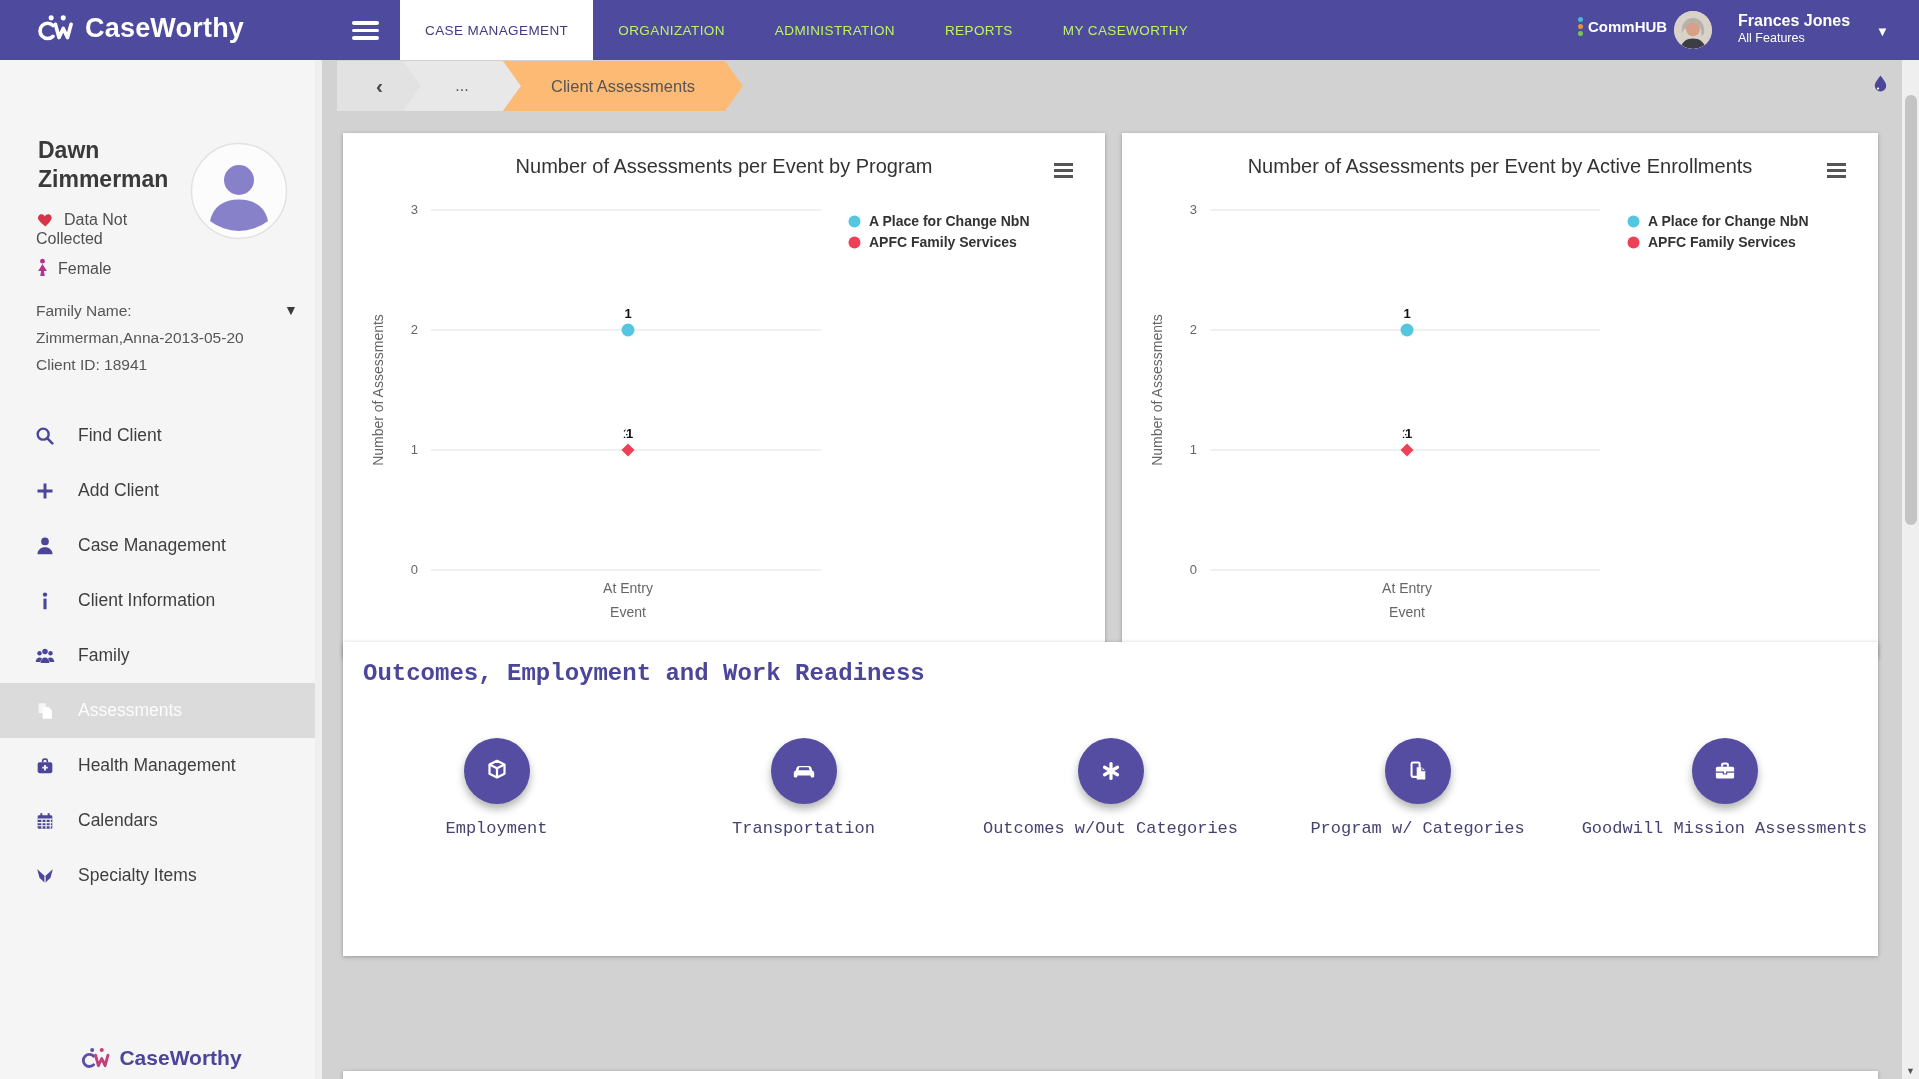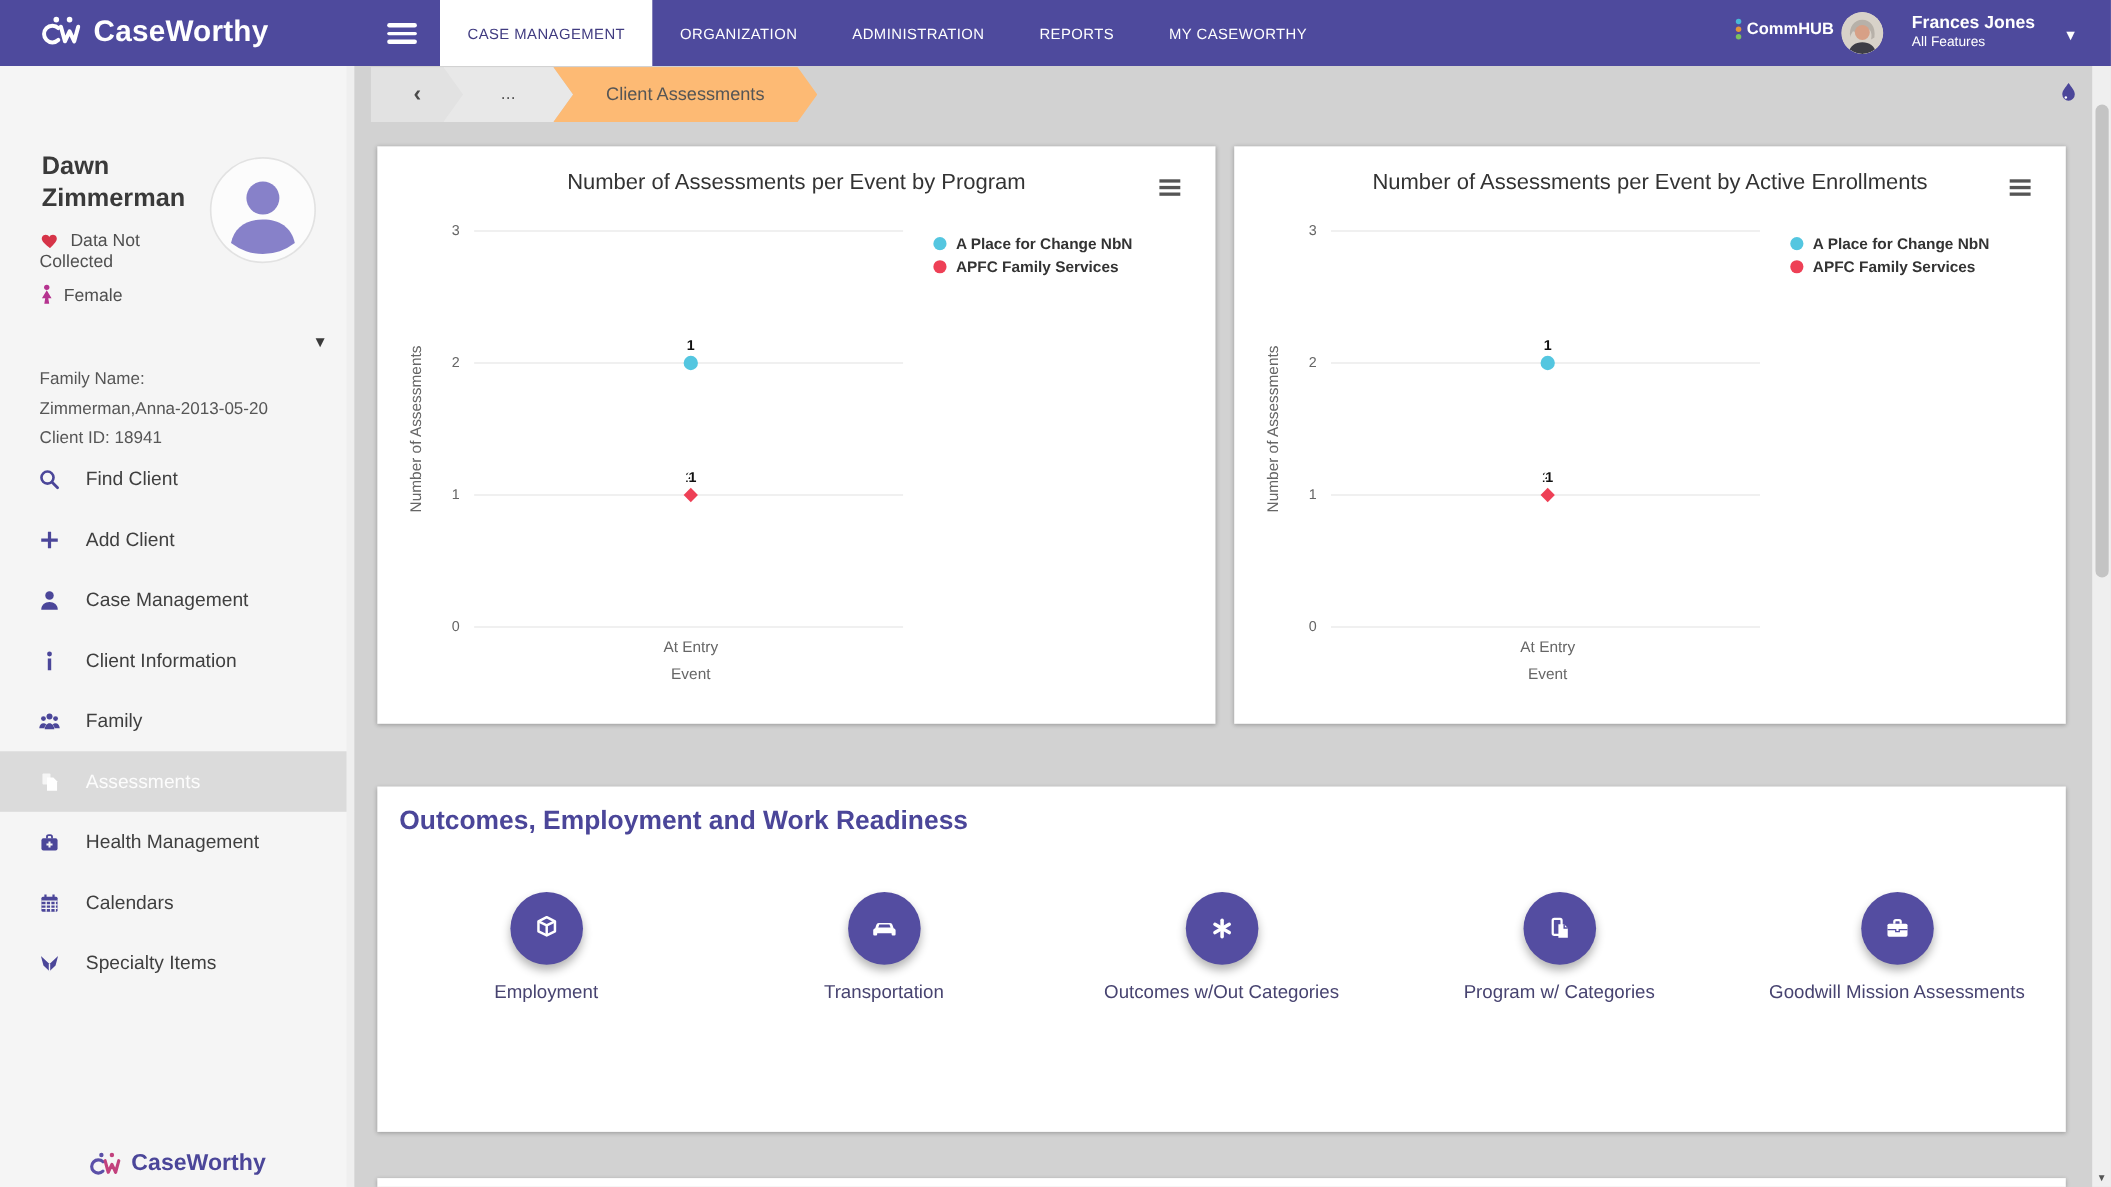--- a/index.html
+++ b/index.html
@@ -7,21 +7,21 @@
   body { font-family:"Liberation Sans", sans-serif; background:#d2d2d2; }
   #app { position:absolute; inset:0; width:1919px; height:1079px; }
 
   
   .navbar { position:absolute; left:0; top:0; width:1919px; height:60px; background:#4e4a9d; z-index:30; }
   .brand { position:absolute; left:36px; top:13px; display:flex; align-items:center; gap:9px; color:#fff; }
   .brand-text { font-size:27px; font-weight:bold; letter-spacing:.2px; }
   .nav-burger { position:absolute; left:352px; top:21px; width:27px; height:19px; cursor:pointer; }
   .nav-burger i { display:block; height:3.6px; background:#fff; border-radius:2px; margin-bottom:4px; }
   .tabs { position:absolute; left:400px; top:0; height:60px; display:flex; }
-  .tab { height:60px; display:flex; align-items:center; padding:0 25px; color:#ffffff;
+  .tab { height:60px; display:flex; align-items:center; padding:0 25px; color:#bef264;
          font-size:13.5px; font-weight:500; letter-spacing:.4px; cursor:pointer; }
   .tab.active { background:#fff; color:#403b80; }
   .commhub { position:absolute; left:1578px; top:17px; display:flex; align-items:center; gap:5px;
              color:#fff; font-size:15px; font-weight:bold; }
   .commhub .chips { display:flex; flex-direction:column; gap:2px; }
   .commhub .chips i { width:5px; height:5px; border-radius:50%; display:block; }
   .nav-avatar { position:absolute; left:1674px; top:11px; width:38px; height:38px; border-radius:50%;
                 overflow:hidden; background:#ddd6cc; cursor:pointer; }
   .nav-user { position:absolute; left:1722px; top:10px; color:#fff; cursor:pointer;margin-left:16px; }
   .nav-user .u-name { font-size:16px; font-weight:bold; line-height:21px; }
@@ -30,21 +30,21 @@
 
   
   .sidebar { position:absolute; left:0; top:60px; width:322px; height:1048px; background:#f5f5f5; z-index:20; }
   .sb-track { position:absolute; right:0; top:0; width:7px; height:100%; background:#efefef; }
   .client-name { position:absolute; left:38px; top:76px; font-size:23px; font-weight:bold;
                  color:#3a3a3a; line-height:29px; }
   .sb-avatar { position:absolute; left:190px; top:82px; width:98px; height:98px; }
   .meta-row { position:absolute; left:36px; width:160px; font-size:16px; color:#4f4f4f; line-height:19px; }
   .meta-row .mi { display:inline-block; vertical-align:-3px; margin-right:9px; }
   .fam-block { position:absolute; left:36px; top:237px; width:268px; font-size:15.5px;
-               color:#565656; line-height:27px;margin-top:34px; }
+               color:#565656; line-height:27px; }
   .fam-caret { position:absolute; left:284px; top:242px; color:#3a3a3a; font-size:14px; cursor:pointer; }
   .sb-nav { position:absolute; left:0; top:348px; width:322px; }
   .nav-item { height:55px; display:flex; align-items:center; gap:22px; padding-left:34px;
               font-size:17.5px; color:#3f3f3f; cursor:pointer; }
   .nav-item .nav-ic { color:#4b4699; width:22px; height:22px; flex:0 0 22px; }
   .nav-item.active { background:#dbdbdb; color:#fcfcfc; }
   .nav-item.active .nav-ic { color:#fff; }
   .ic-cut { stroke:#f5f5f5; }
   .sb-footer { position:absolute; left:0; bottom:14px; width:322px; text-align:center; }
   .sb-logo { display:flex; justify-content:center; align-items:center; gap:7px; }
@@ -71,21 +71,21 @@
   .legend { position:absolute; left:505px; top:80px; }
   .legend-row { display:flex; align-items:center; gap:8px; margin-bottom:5px;
                 font-size:14px; font-weight:bold; color:#333; cursor:pointer; }
   .plot { position:absolute; left:0; top:60px; }
   .gridline { stroke:#e2e2e2; stroke-width:1; }
   .tick-label { fill:#666; font-size:13px; }
   .axis-label { fill:#666; font-size:14px; }
   .axis-title { fill:#666; font-size:14px; }
   .data-label { fill:#111; font-size:13px; font-weight:bold; paint-order:stroke; stroke:#fff; stroke-width:3px; }
 
-  .outcomes-card { left:21px; top:655px; width:1535px; height:314px; }
+  .outcomes-card { left:21px; top:582px; width:1535px; height:314px;font-family:Liberation Mono, monospace; }
   .outcomes-title { position:absolute; left:20px; top:18px; font-size:24px; font-weight:600; color:#4b4699; }
   .outcomes-body { position:absolute; left:0; top:96px; width:1535px; display:flex; flex-wrap:wrap; }
   .outcome-item { width:307px; height:142px; display:flex; flex-direction:column; align-items:center; cursor:pointer; }
   .outcome-circle { width:66px; height:66px; border-radius:50%; background:#544da1;
                     box-shadow:0 5px 9px rgba(0,0,0,.3); display:flex; align-items:center; justify-content:center; }
   .outcome-label { margin-top:15px; font-size:17px; color:#474370; }
   .sliver-card { left:21px; top:1011px; width:1535px; height:8px; }
 
   
   .scrollbar { position:absolute; left:1580px; top:0; width:17px; height:1019px; background:#efefef; }

